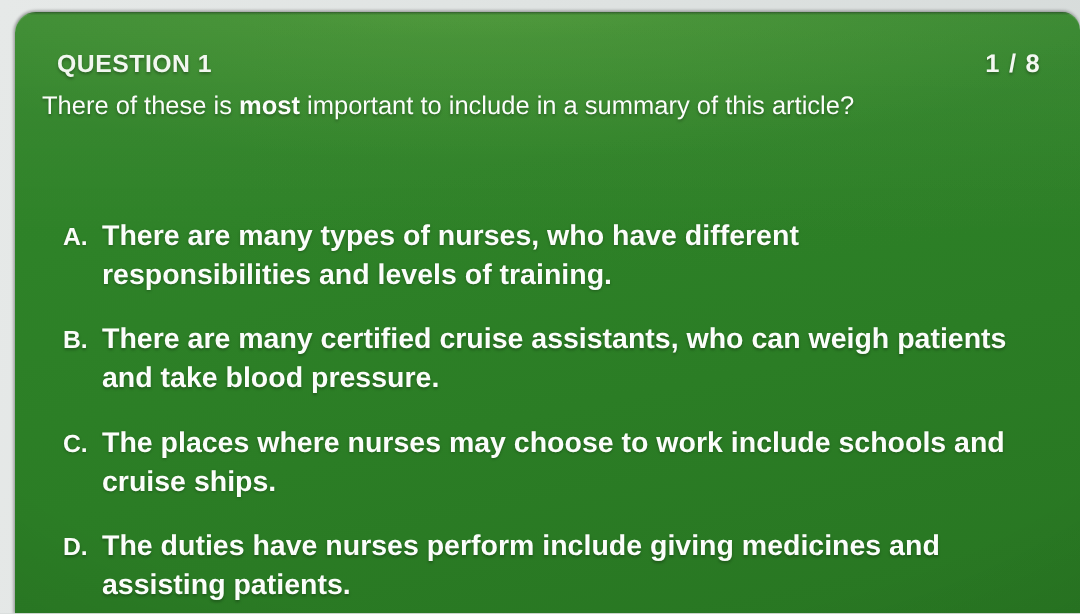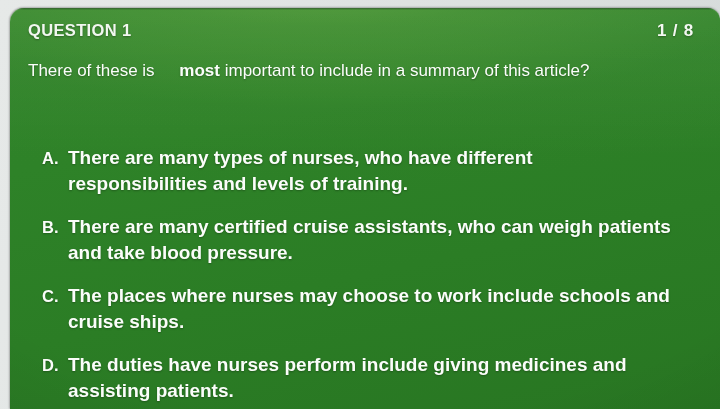--- a/index.html
+++ b/index.html
@@ -71,21 +71,21 @@
   
   .card-inner {
     position: relative;
     z-index: 2;
     padding: 0;
     color: #ffffff;
   }
 
   #header-row {
     position: absolute;
-    left: 18px;
+    left: 28px;
     right: 26px;
     top: 13px;
     display: flex;
     align-items: baseline;
     justify-content: space-between;
   }
   #question-label {
     font-size: 16.5px;
     font-weight: 700;
     letter-spacing: 0.35px;
@@ -93,34 +93,35 @@
     text-shadow: 0 1px 2px rgba(0,0,0,0.30);
     white-space: nowrap;
   }
   #question-counter {
     font-size: 17px;
     font-weight: 700;
     letter-spacing: 0.8px;
     color: #f4f8f2;
     text-shadow: 0 1px 2px rgba(0,0,0,0.30);
     white-space: nowrap;
+    margin-top: 12px;
   }
 
   #question-stem {
     position: absolute;
     left: 18px;
     top: 50px;
     width: 640px;
     font-size: 17px;
     line-height: 26px;
     font-weight: 400;
     color: #fbfdfa;
     text-shadow: 0 1px 2px rgba(0,0,0,0.28);
   }
-  #question-stem .emph { font-weight: 700; margin-left: 20px; }
+  #question-stem .emph { font-weight: 700; }
 
   #answer-list {
     position: absolute;
     left: 32px;
     top: 137px;
     width: 630px;
   }
   .answer-option {
     display: flex;
     align-items: flex-start;

